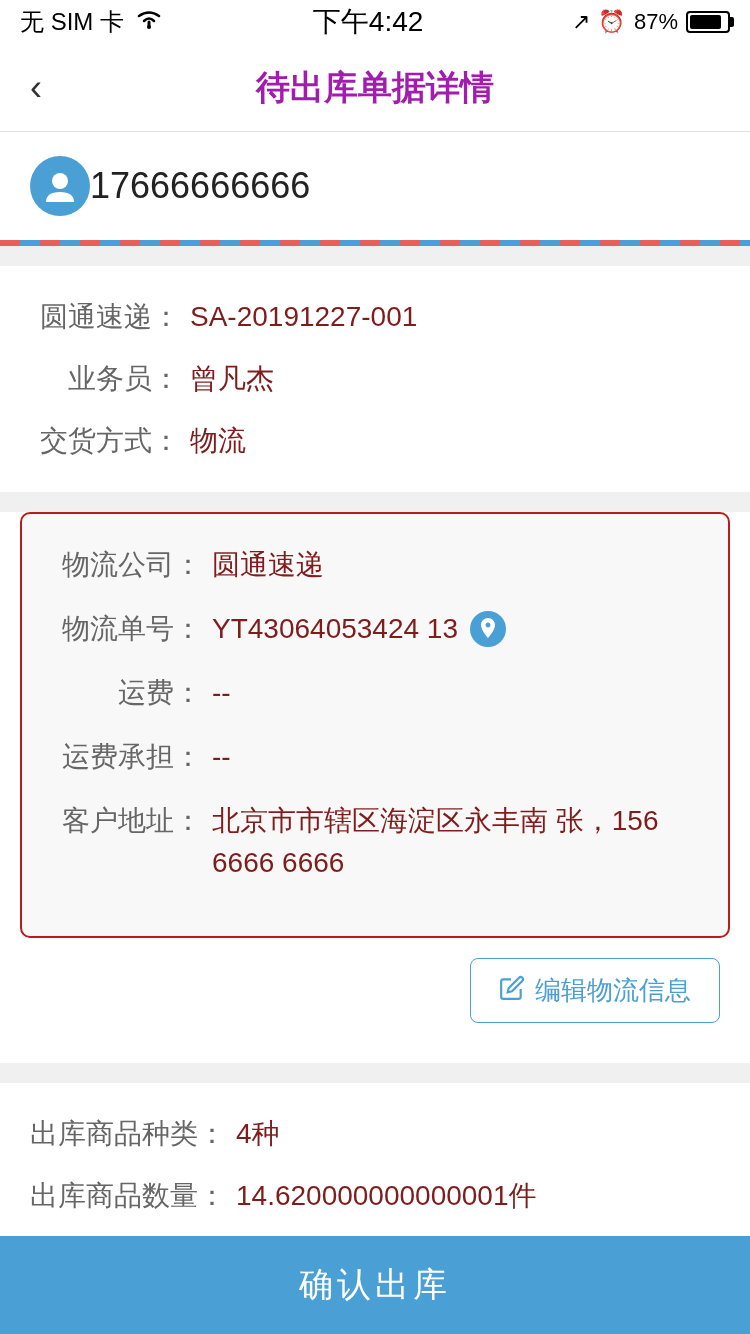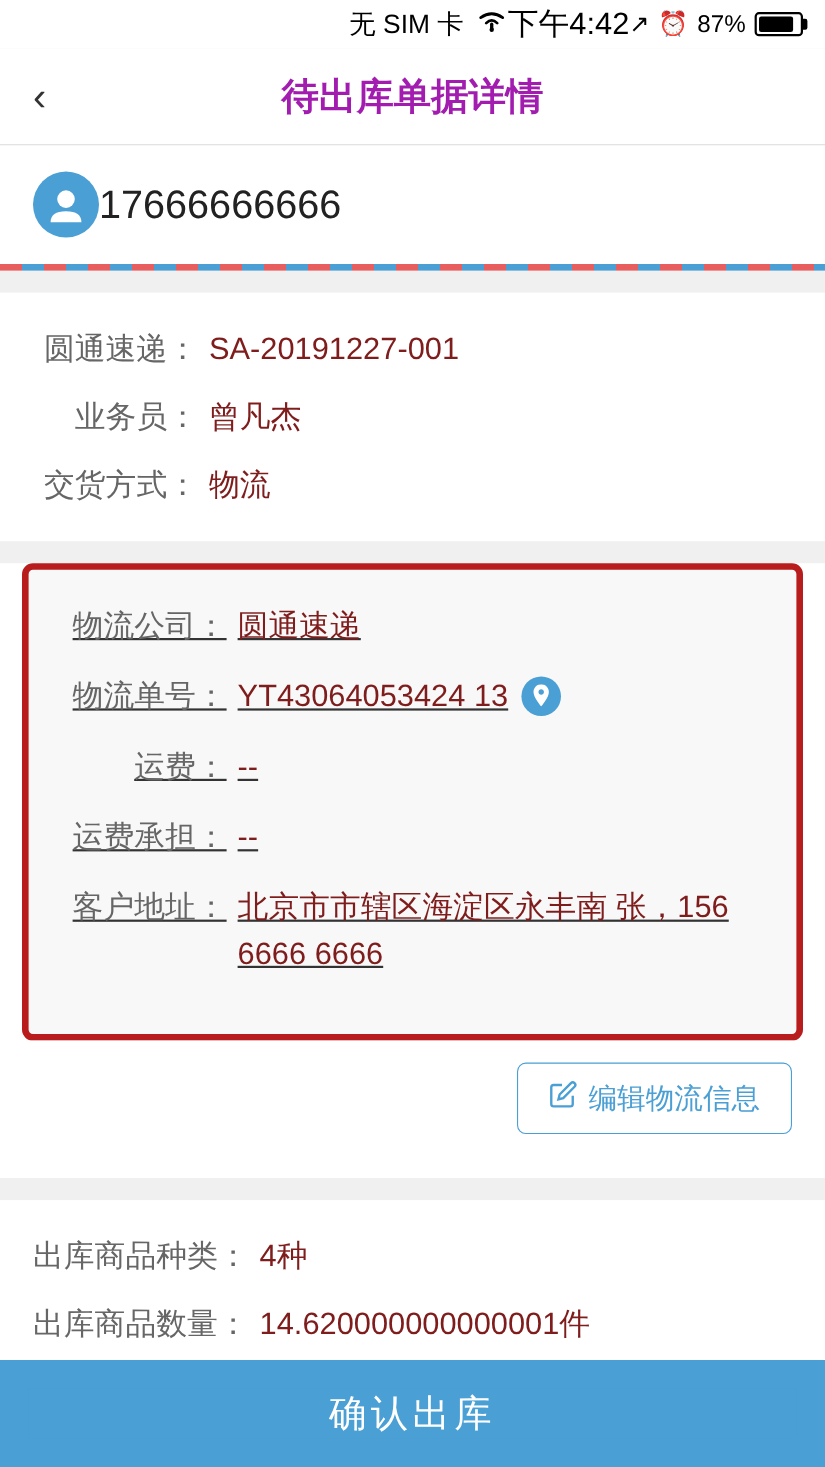--- a/index.html
+++ b/index.html
@@ -14,21 +14,21 @@
       position: relative;
     }
 
     
     .status-bar {
       width: 750px;
       height: 44px;
       background: #fff;
       display: flex;
       align-items: center;
-      justify-content: flex-end;
+      justify-content: space-between;
       padding: 0 20px;
       font-size: 24px;
       color: #000;
     }
     .status-left { display: flex; align-items: center; gap: 10px; }
     .status-center { font-size: 28px; font-weight: 500; }
     .status-right { display: flex; align-items: center; gap: 8px; font-size: 22px; }
     .battery-icon {
       width: 44px; height: 22px;
       border: 2px solid #000;
@@ -135,25 +135,24 @@
       color: #7f1d1d;
       flex: 1;
       display: flex;
       align-items: center;
       gap: 12px;
     }
 
     
     .logistics-section {
       background: #f8f8f8;
-      border: 6px solid #b91c1c;
+      border: 2px solid #b91c1c;
       border-radius: 10px;
       margin: 20px 20px 0 20px;
       padding: 30px;
-      text-decoration: underline;
     }
     .logistics-section .info-row {
       margin-bottom: 22px;
     }
 
     
     .location-icon {
       width: 36px; height: 36px;
       background: #4a9fd4;
       border-radius: 50%;
@@ -173,21 +172,21 @@
       background: #fff;
     }
     .edit-btn {
       border: 1px solid #4a9fd4;
       color: #4a9fd4;
       background: #fff;
       border-radius: 8px;
       padding: 14px 28px;
       font-size: 26px;
       display: flex;
-      align-items: center;
+      align-items: flex-end;
       gap: 10px;
       cursor: pointer;
     }
 
     
     .gray-divider {
       width: 100%;
       height: 20px;
       background: #f0f0f0;
     }

